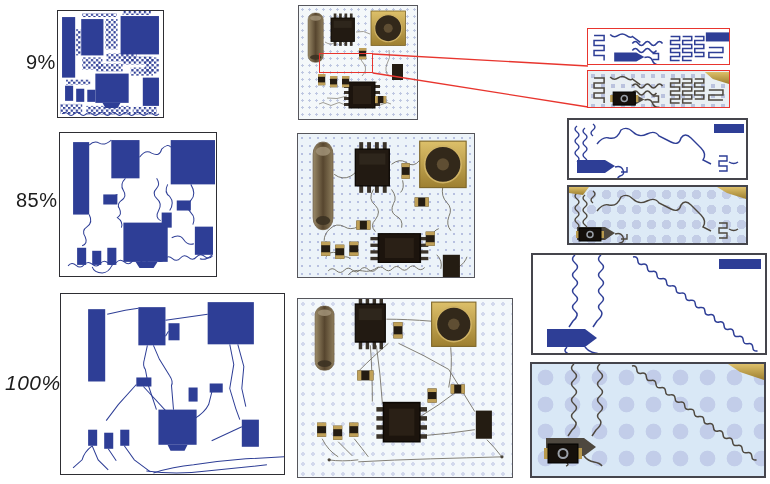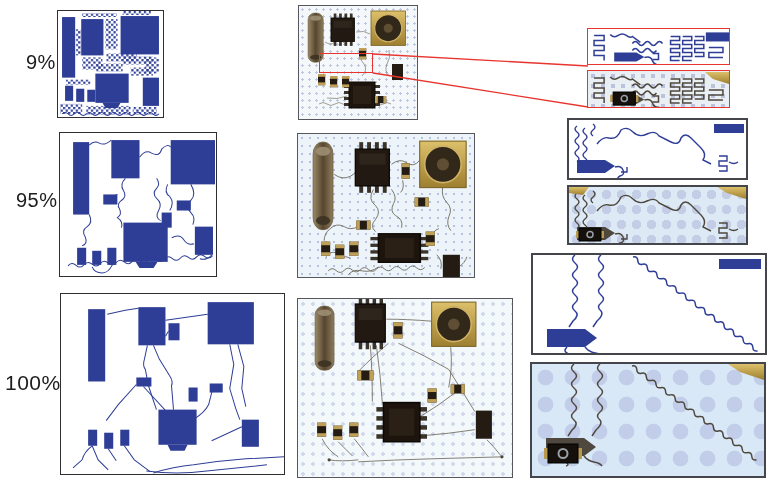--- a/index.html
+++ b/index.html
@@ -136,22 +136,22 @@
         <path d="M34,92 q-4,4 0,6 q4,3 0,4"></path>
         <path d="M52,92 q4,5 10,6 q6,1 8,4"></path>
         <g transform="rotate(37 100 2)">
           <path d="M100,2 q3,-3.5 6,0 q3,3.5 6,0 q3,-3.5 6,0 q3,3.5 6,0 q3,-3.5 6,0 q3,3.5 6,0 q3,-3.5 6,0 q3,3.5 6,0 q3,-3.5 6,0 q3,3.5 6,0 q3,-3.5 6,0 q3,3.5 6,0 q3,-3.5 6,0 q3,3.5 6,0 q3,-3.5 6,0 q3,3.5 6,0 q3,-3.5 6,0 q3,3.5 6,0 q3,-3.5 6,0 q3,3.5 6,0 q3,-3.5 6,0 q3,3.5 6,0 q3,-3.5 6,0 q3,3.5 6,0 q3,-3.5 6,0 q3,3.5 6,0"></path>
         </g>
       </g>
     </defs>
   </svg>
 
   <div class="rowlabel" style="left:26px;top:51px;">9%</div>
-  <div class="rowlabel" style="left:16px;top:189px;">95%</div>
-  <div class="rowlabel" style="left:5px;top:371px;font-size:21px;">100%</div>
+  <div class="rowlabel" style="left:16px;top:189px;">85%</div>
+  <div class="rowlabel" style="left:5px;top:371px;font-size:21px;font-style:italic;">100%</div>
 
   <div class="panel b-dark" style="left:57px;top:10px;width:107px;height:108px;">
     <svg viewBox="0 0 104 105">
       <g fill="#2e3e96">
         <rect x="4" y="6" width="13" height="60"></rect>
           <rect x="23" y="8" width="22" height="36"></rect>
         <rect x="62" y="5" width="38" height="38"></rect>
           <rect x="37" y="62" width="33" height="29"></rect>
         <rect x="84" y="66" width="16" height="28"></rect>
           <rect x="7" y="74" width="8" height="15"></rect>

